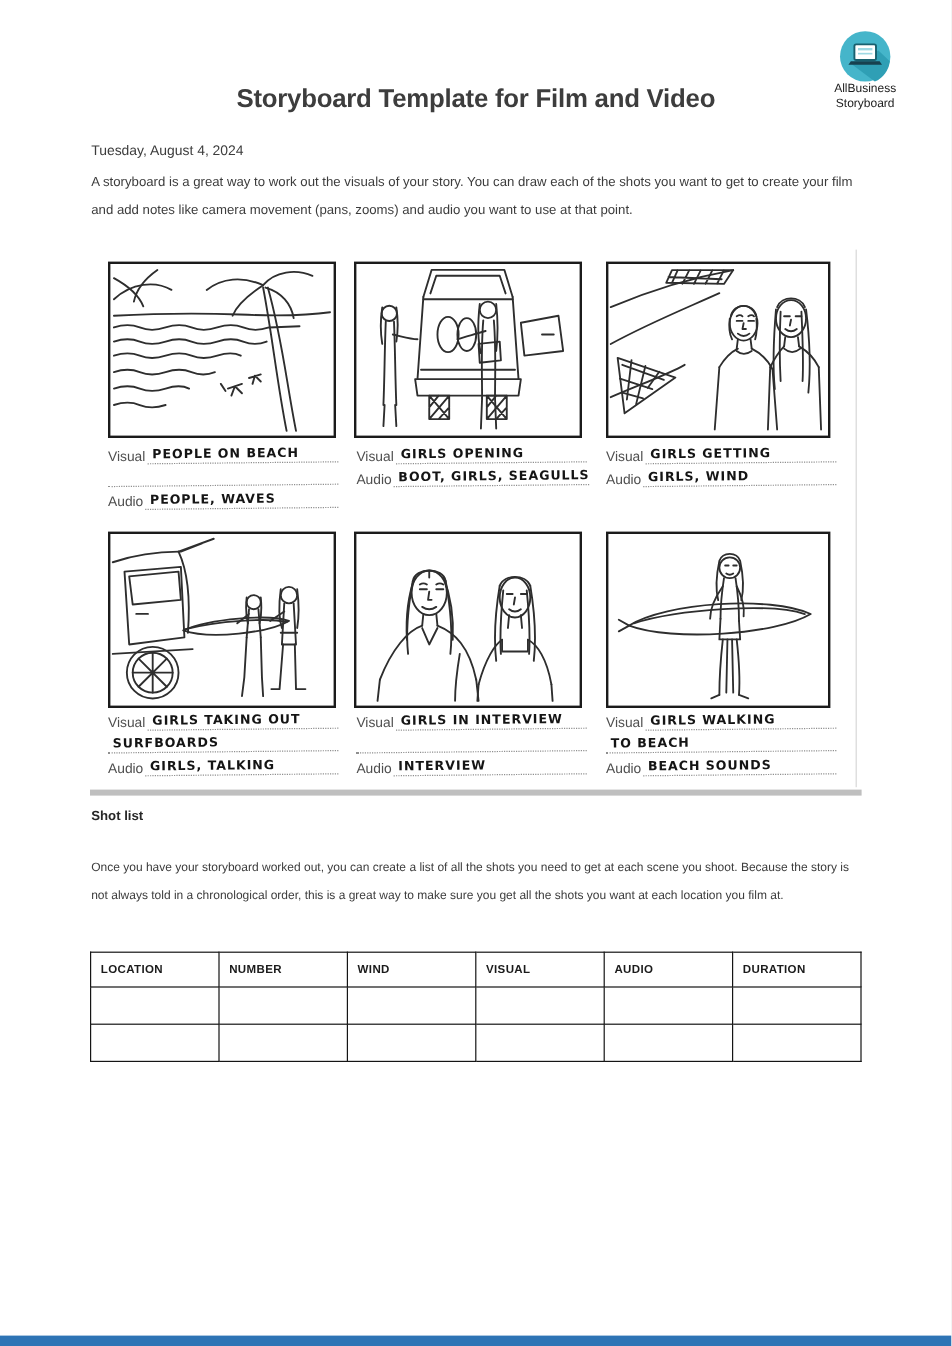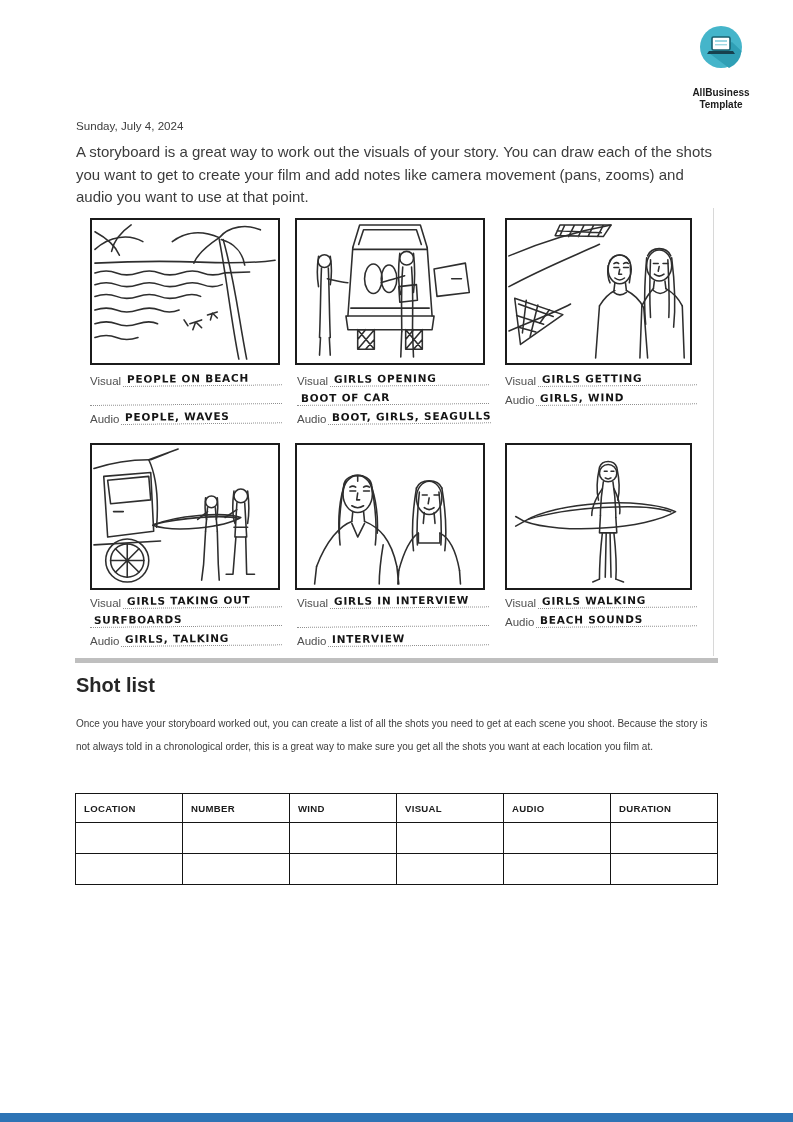--- a/index.html
+++ b/index.html
@@ -2,27 +2,27 @@
 <html><head>
 <meta charset="utf-8">
 <style>
   html,body{margin:0;padding:0;background:#e9e9e9;}
   .page{position:relative;width:793px;height:1122px;background:#ffffff;margin:0 auto;
         font-family:"Liberation Sans",sans-serif;overflow:hidden;}
 
   
   .logo{position:absolute;top:25px;right:24px;width:96px;text-align:center;}
   .logo svg{display:block;margin:0 auto;}
-  .logo-text{font-size:10px;font-weight:bold;color:#1c1c1c;line-height:11.5px;margin-top:18px;}
+  .logo-text{font-size:10px;font-weight:normal;color:#1c1c1c;line-height:11.5px;margin-top:0;}
 
   
   .title{position:absolute;top:70px;left:75px;width:643px;text-align:center;
          font-size:21.5px;font-weight:bold;color:#3d3d3d;letter-spacing:-0.2px;}
   .date{position:absolute;top:119px;left:76px;font-size:11.6px;color:#3c3c3c;}
-  .intro{position:absolute;top:141px;left:76px;width:642px;font-size:15px;
+  .intro{position:absolute;top:141px;left:76px;width:642px;font-size:11px;
          line-height:22.5px;color:#3c3c3c;}
 
   
   .storyboard{position:absolute;top:205px;left:75px;width:643px;height:455px;}
   .scan-edge{position:absolute;top:3px;right:4px;width:1px;height:448px;background:#d8d8d8;}
   .frame{position:absolute;height:143px;border:2.5px solid #1b1b1b;background:#fff;}
   .frame svg{display:block;width:100%;height:100%;}
   .f1{left:15px;top:13px;width:186px;}
   .f2{left:220px;top:13px;width:186px;}
   .f3{left:430px;top:13px;width:183px;}
@@ -38,21 +38,21 @@
   .c6{left:430px;top:385px;}
   .cap-line{display:flex;align-items:flex-end;height:19px;}
   .cap-label{font-size:11.5px;color:#4f4f4f;padding-right:2px;flex:0 0 auto;}
   .cap-text{flex:1 1 auto;border-bottom:1.6px dotted #8f8f8f;
             font-family:"DejaVu Sans",sans-serif;font-weight:bold;font-size:10.5px;
             letter-spacing:0.8px;color:#141414;padding:0 0 1px 4px;white-space:nowrap;
             transform:rotate(-0.6deg);transform-origin:left bottom;}
 
   
   .divider{position:absolute;top:658px;left:75px;width:643px;height:5px;background:#bfbfbf;}
-  .shot-heading{position:absolute;top:674px;left:76px;font-size:20px;font-weight:bold;color:#272727;}
+  .shot-heading{position:absolute;top:674px;left:76px;font-size:11px;font-weight:bold;color:#272727;}
   .shot-body{position:absolute;top:713px;left:76px;width:642px;font-size:10px;
              line-height:22.5px;color:#3c3c3c;}
 
   
   .shot-table{position:absolute;top:793px;left:75px;width:643px;border-collapse:collapse;
               table-layout:fixed;}
   .shot-table th,.shot-table td{border:1.7px solid #151515;}
   .shot-table th{height:27px;text-align:left;vertical-align:middle;padding:1px 8px 0 8px;
                  font-size:9.6px;font-weight:bold;color:#1b1b1b;letter-spacing:0.3px;}
   .shot-table td{height:28px;}
@@ -71,25 +71,26 @@
     <svg width="44" height="44" viewBox="0 0 44 44">
       <circle cx="22" cy="22" r="21" fill="#45b5ca"></circle>
       <path d="M10,28 L30,43 A21,21 0 0 0 42.5,26 L33,17 Z" fill="#2f9fb5"></path>
       <rect x="13" y="12" width="18" height="13" rx="1.5" fill="#ffffff" stroke="#19606f" stroke-width="1.6"></rect>
       <rect x="16" y="15" width="12" height="2" fill="#9fd9e4"></rect>
       <rect x="16" y="19" width="12" height="1.4" fill="#9fd9e4"></rect>
       <path d="M10,26 h24 l2,3 h-28 Z" fill="#17414f"></path>
     </svg>
     <div class="logo-text">
       <div>AllBusiness</div>
-      <div>Template</div>
+      <div>Storyboard</div>
     </div>
   </div>
 
-  <div class="date">Sunday, July 4, 2024</div>
+  <div class="title">Storyboard Template for Film and Video</div>
+  <div class="date">Tuesday, August 4, 2024</div>
   <div class="intro">A storyboard is a great way to work out the visuals of your story. You can draw each of the shots you want to get to create your film and add notes like camera movement (pans, zooms) and audio you want to use at that point.</div>
 
   <div class="storyboard">
     <div class="scan-edge"></div>
 
     <div class="frame f1">
       <svg class="sk" viewBox="0 0 190 142">
         <path d="M3,42 Q60,39 110,41 T187,39"></path>
         <path d="M3,52 q12,-4 22,0 t22,0 t22,0 t22,0 t22,0 t22,0 l26,-1"></path>
         <path d="M3,64 q12,-4 22,0 t22,0 t22,0 t22,0 t22,0 t20,0"></path>
@@ -232,23 +233,20 @@
           <span class="cap-label">Audio</span>
           <span class="cap-text">PEOPLE, WAVES</span>
         </div>
     </div>
     <div class="cap c2">
       <div class="cap-line">
           <span class="cap-label">Visual</span>
           <span class="cap-text">GIRLS OPENING</span>
         </div>
       <div class="cap-line">
-          <span class="cap-text">BOOT OF CAR</span>
-        </div>
-      <div class="cap-line">
           <span class="cap-label">Audio</span>
           <span class="cap-text">BOOT, GIRLS, SEAGULLS</span>
         </div>
     </div>
     <div class="cap c3">
       <div class="cap-line">
           <span class="cap-label">Visual</span>
           <span class="cap-text">GIRLS GETTING</span>
         </div>
       <div class="cap-line">
@@ -279,20 +277,23 @@
         </div>
       <div class="cap-line">
           <span class="cap-label">Audio</span>
           <span class="cap-text">INTERVIEW</span>
         </div>
     </div>
     <div class="cap c6">
       <div class="cap-line">
           <span class="cap-label">Visual</span>
           <span class="cap-text">GIRLS WALKING</span>
+        </div>
+      <div class="cap-line">
+          <span class="cap-text">TO BEACH</span>
         </div>
       <div class="cap-line">
           <span class="cap-label">Audio</span>
           <span class="cap-text">BEACH SOUNDS</span>
         </div>
     </div>
   </div>
 
   <div class="divider"></div>
   <div class="shot-heading">Shot list</div>

